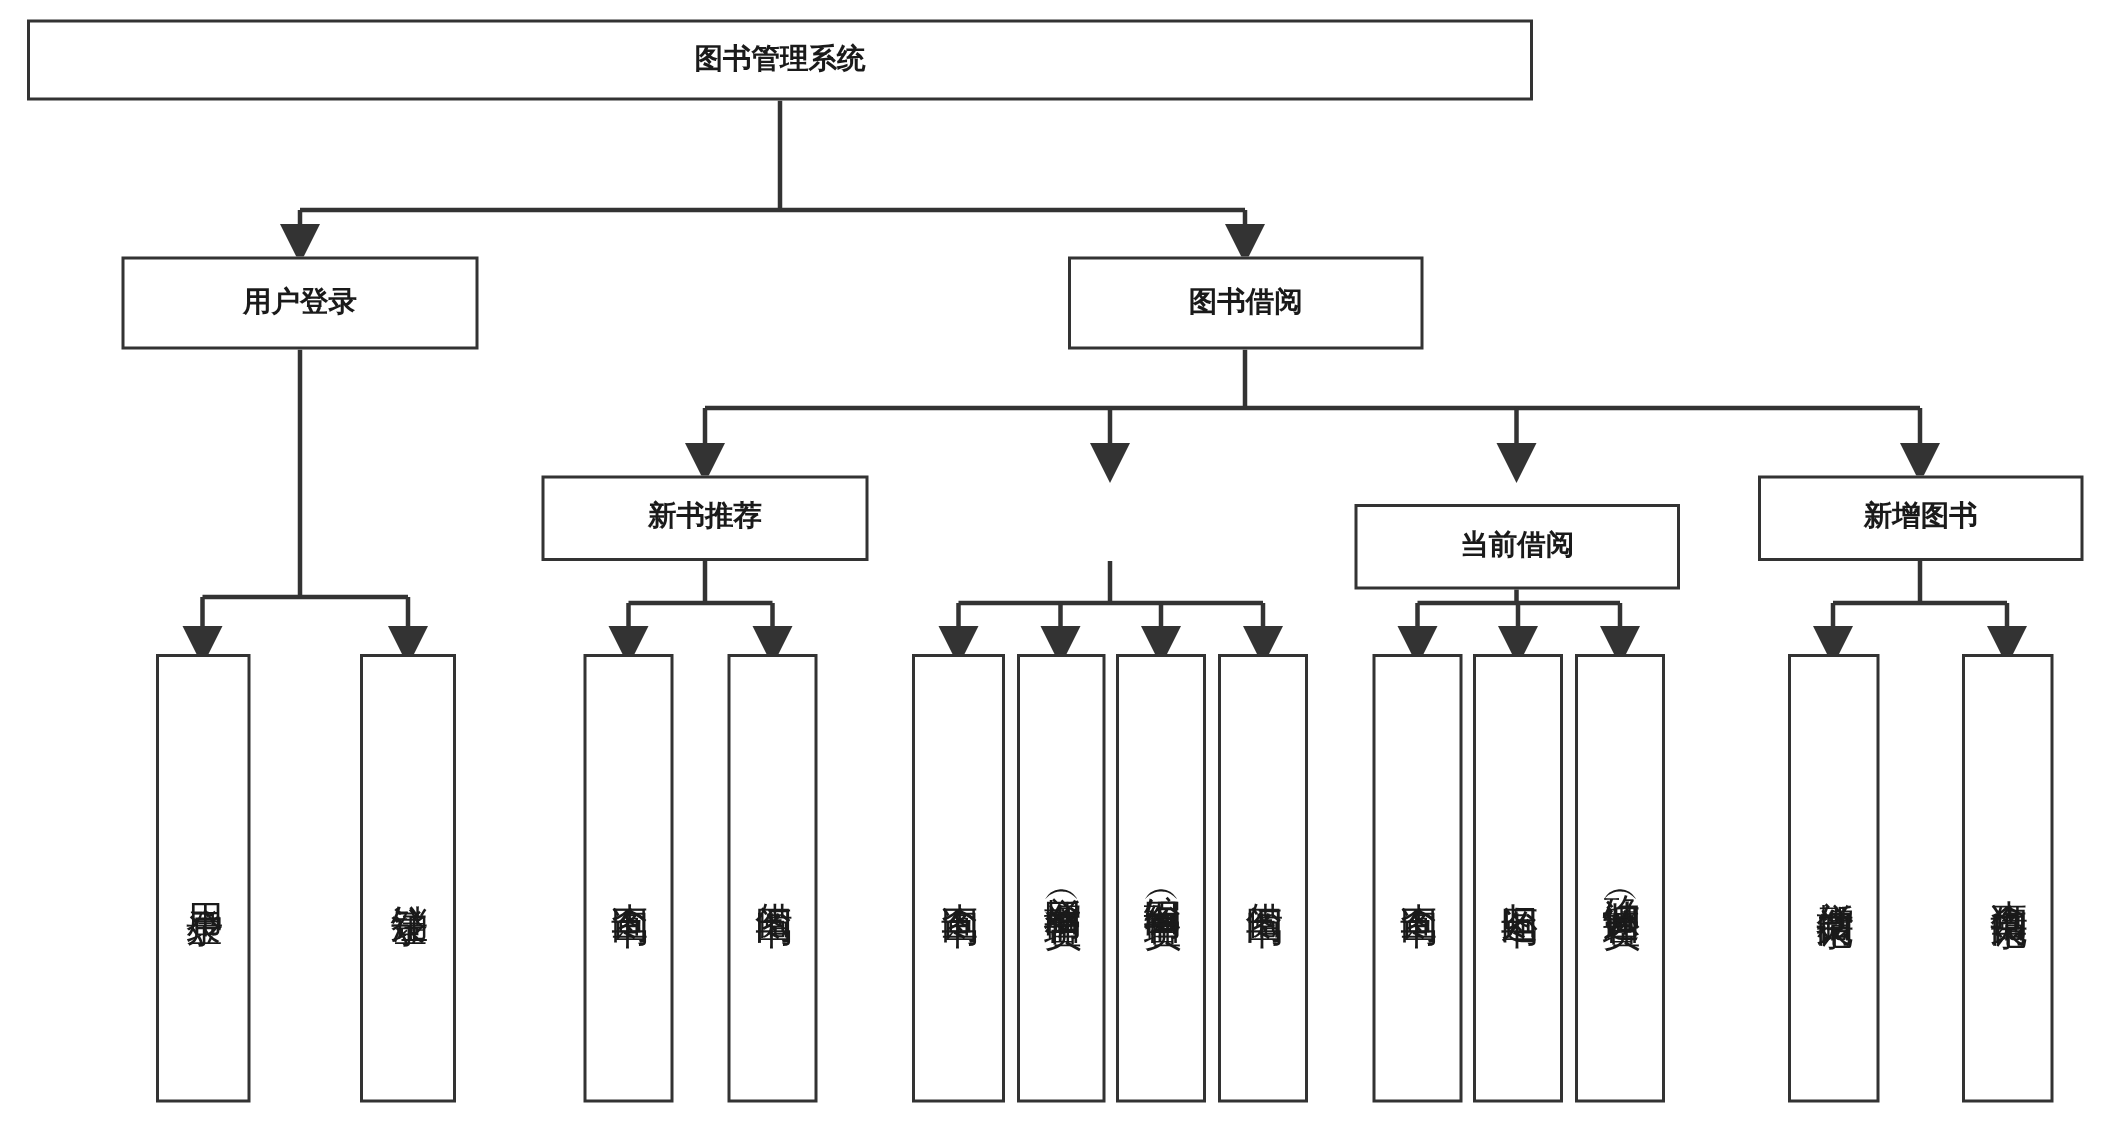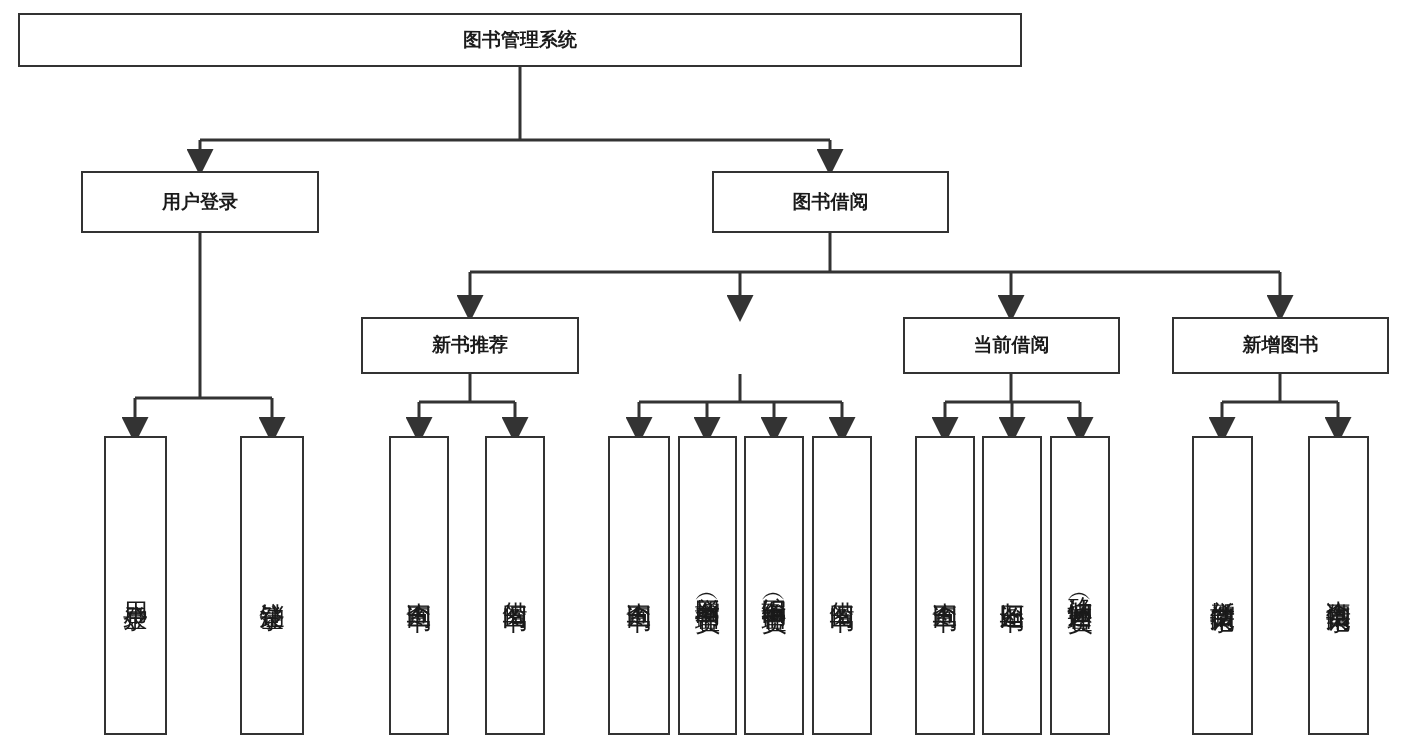--- a/index.html
+++ b/index.html
@@ -127,21 +127,21 @@
   <div class="node horizontal" style="left: 81px; top: 171px; width: 238px; height: 62px; border-color: rgb(51, 51, 51); background: rgb(255, 255, 255); color: rgb(26, 26, 26);">
     <span class="label">用户登录</span>
   </div>
   <div class="node horizontal" style="left: 712px; top: 171px; width: 237px; height: 62px; border-color: rgb(51, 51, 51); background: rgb(255, 255, 255); color: rgb(26, 26, 26);">
     <span class="label">图书借阅</span>
   </div>
 
   <div class="node horizontal" style="left: 361px; top: 317px; width: 218px; height: 57px; border-color: rgb(51, 51, 51); background: rgb(255, 255, 255); color: rgb(26, 26, 26);">
     <span class="label">新书推荐</span>
   </div>
-  <div class="node horizontal" style="left: 903px; top: 317px; width: 217px; height: 57px; border-color: rgb(51, 51, 51); background: rgb(255, 255, 255); color: rgb(26, 26, 26);">
+  <div class="node horizontal" style="left: 903px; top: 336px; width: 217px; height: 57px; border-color: rgb(51, 51, 51); background: rgb(255, 255, 255); color: rgb(26, 26, 26);">
     <span class="label">当前借阅</span>
   </div>
   <div class="node horizontal" style="left: 1172px; top: 317px; width: 217px; height: 57px; border-color: rgb(51, 51, 51); background: rgb(255, 255, 255); color: rgb(26, 26, 26);">
     <span class="label">新增图书</span>
   </div>
 
   <div class="node vertical" style="left: 104px; top: 436px; width: 63px; height: 299px; border-color: rgb(51, 51, 51); background: rgb(255, 255, 255); color: rgb(26, 26, 26);">
     <span class="label">用户登录</span>
   </div>
   <div class="node vertical" style="left: 240px; top: 436px; width: 64px; height: 299px; border-color: rgb(51, 51, 51); background: rgb(255, 255, 255); color: rgb(26, 26, 26);">

